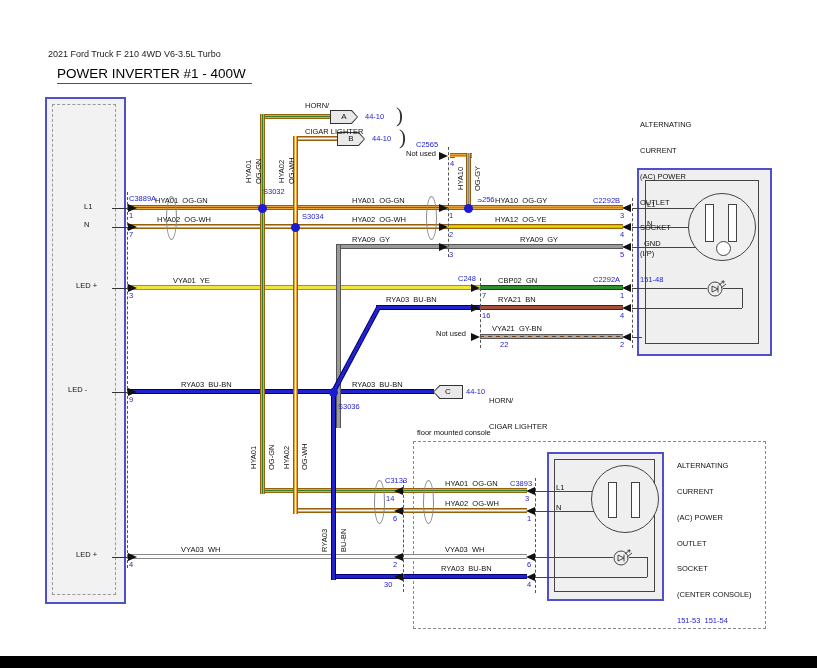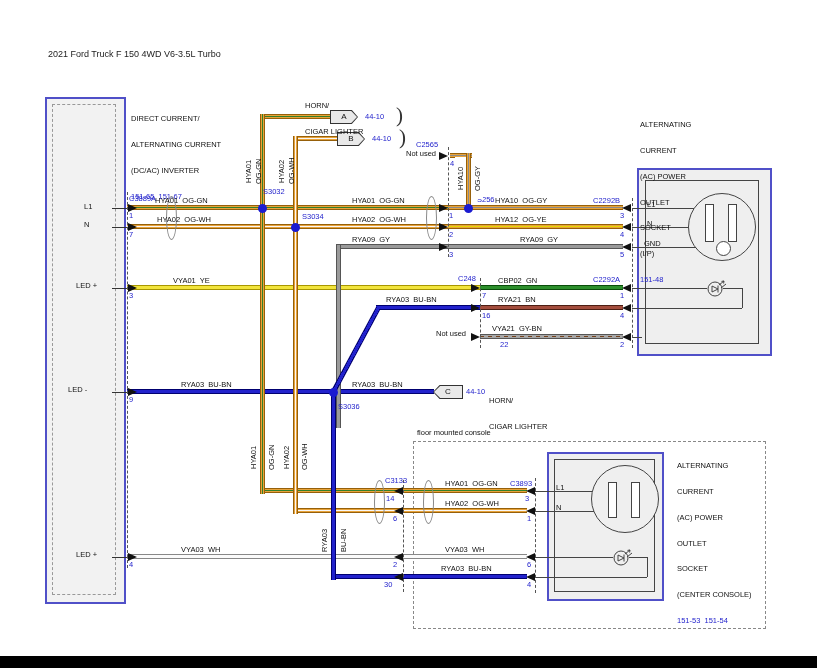--- a/index.html
+++ b/index.html
@@ -53,30 +53,25 @@
   .p-left .outer,.p-left .inner{clip-path:polygon(0 50%,22% 0,100% 0,100% 100%,22% 100%)}
   .penta .tl{position:absolute;inset:0;text-align:center;font-size:8px;line-height:14px}
   .brace{position:absolute;font-size:21px;color:#333;font-family:"Liberation Serif",serif}
   .pig{position:absolute;height:1px;background:#333}
 </style>
 </head>
 <body>
 
 <div id="stage">
 
-  <div class="lbl big" style="left:48px;top:50px">2021 Ford Truck F 150 4WD V6-3.5L Turbo</div>
+  <div class="lbl big" style="left:48px;top:50px">2021 Ford Truck F 210 4WD V6-3.5L Turbo</div>
+  <div class="abs" style="left:57px;top:64px"><span class="title2" style="display:inline-block">POWER INVERTER #1 - 400W</span></div>
 
   <div class="abs" style="left:45px;top:97px;width:77px;height:503px;border:2px solid #5050c8;background:#f2f2f2"></div>
   <div class="abs" style="left:52px;top:104px;width:62px;height:489px;border:1px dashed #999"></div>
-  <div class="blk" style="left:131px;top:98px">
-    <div>DIRECT CURRENT/</div>
-    <div>ALTERNATING CURRENT</div>
-    <div>(DC/AC) INVERTER</div>
-    <div class="blue">151-65  151-67</div>
-  </div>
   <div class="lbl" style="left:84px;top:202px">L1</div>
   <div class="lbl" style="left:84px;top:220px">N</div>
   <div class="lbl" style="left:76px;top:281px">LED +</div>
   <div class="lbl" style="left:68px;top:385px">LED -</div>
   <div class="lbl" style="left:76px;top:550px">LED +</div>
   <div class="pig" style="left:112px;top:208px;width:15px"></div>
   <div class="pig" style="left:112px;top:227px;width:15px"></div>
   <div class="pig" style="left:112px;top:288px;width:15px"></div>
   <div class="pig" style="left:112px;top:392px;width:15px"></div>
   <div class="pig" style="left:112px;top:557px;width:15px"></div>

